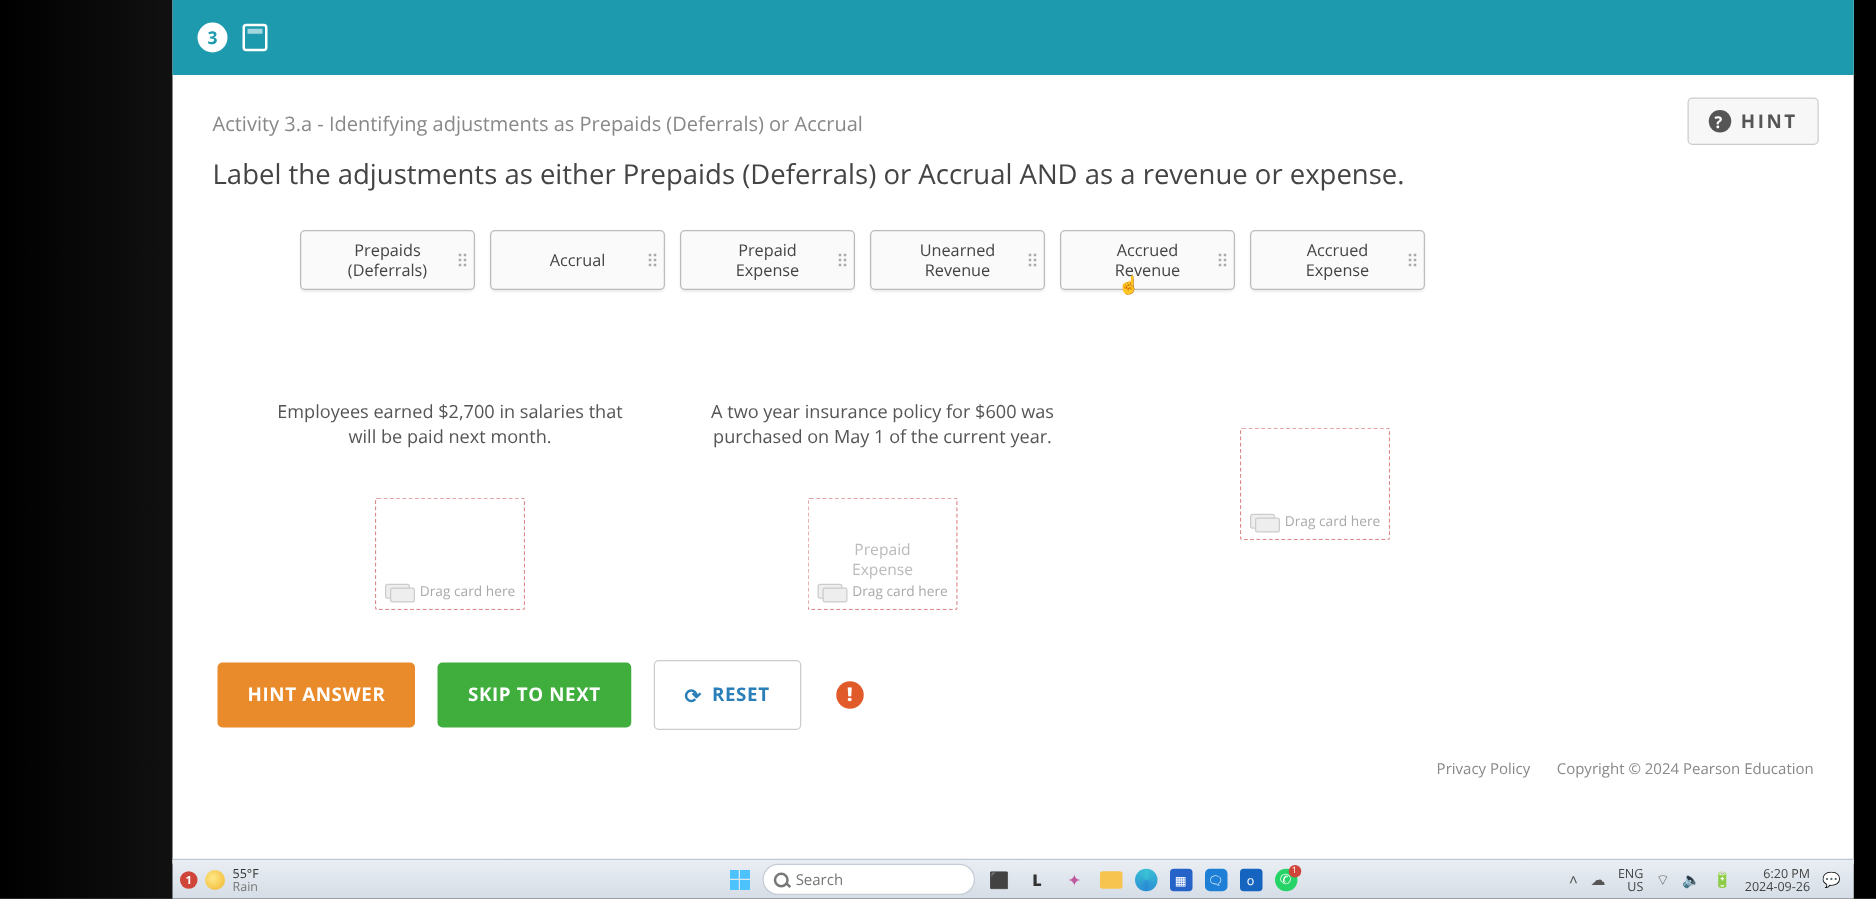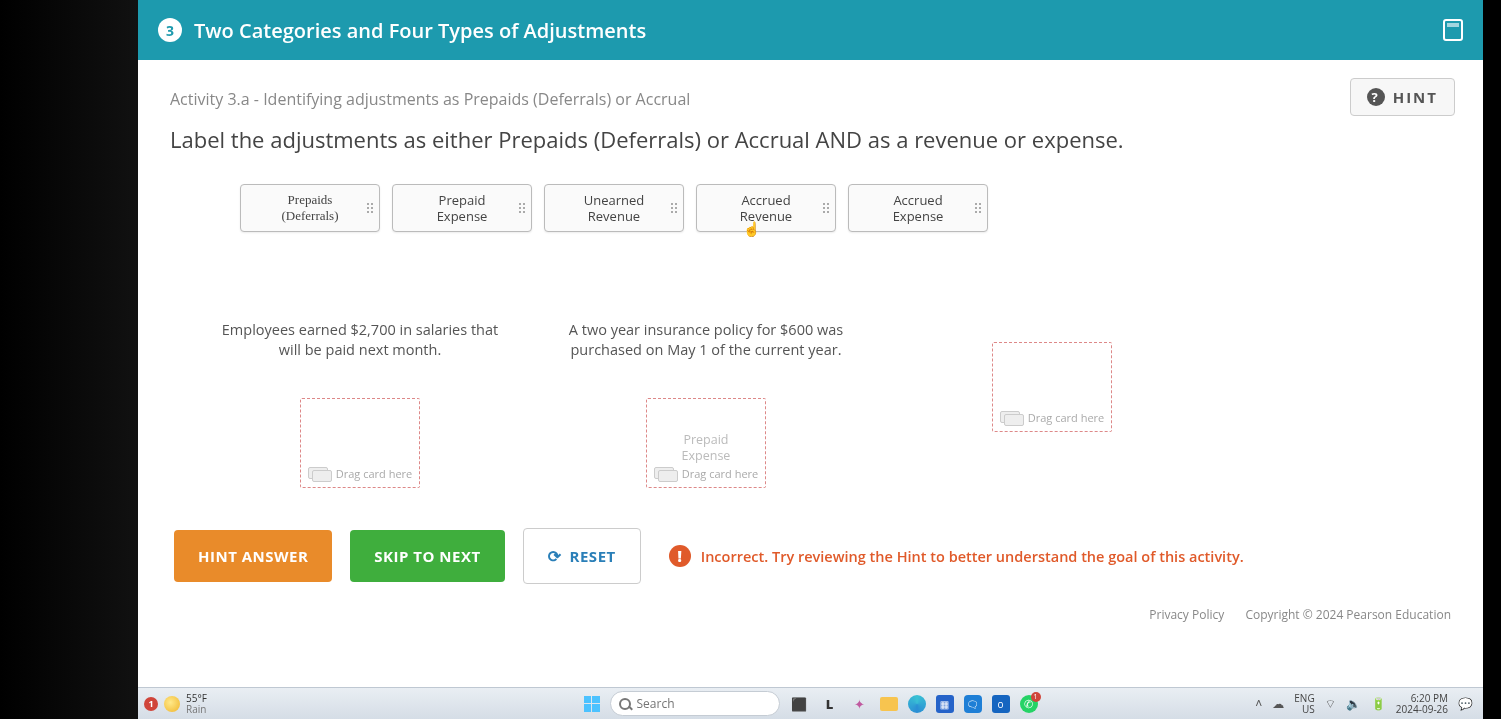--- a/index.html
+++ b/index.html
@@ -89,38 +89,48 @@
 </head>
 <body>
 
 <div class="bezel-left"></div>
 <div class="bezel-right"></div>
 
 <div class="monitor">
 
   <div class="titlebar">
     <div class="step-badge">3</div>
-    <div class="title">Two Categories and Four Types of Adjustments</div>
     <div class="calc-icon"></div>
   </div>
 
   <div class="content">
 
     <button class="hint-btn">
       <span class="q">?</span>
       <span>HINT</span>
     </button>
 
     <div class="activity-sub">Activity 3.a - Identifying adjustments as Prepaids (Deferrals) or Accrual</div>
     <div class="instruction">Label the adjustments as either Prepaids (Deferrals) or Accrual AND as a revenue or expense.</div>
 
     <div class="chips-row">
       <div class="chip">
-        <span class="chip-label" style="white-space:pre-line;font-family:Liberation Serif, serif;">Prepaids
+        <span class="chip-label" style="white-space:pre-line;">Prepaids
 (Deferrals)</span>
+        <span class="grip">
+            <i></i>
+            <i></i>
+            <i></i>
+            <i></i>
+            <i></i>
+            <i></i>
+          </span>
+      </div>
+      <div class="chip">
+        <span class="chip-label">Accrual</span>
         <span class="grip">
             <i></i>
             <i></i>
             <i></i>
             <i></i>
             <i></i>
             <i></i>
           </span>
       </div>
       <div class="chip">
@@ -211,21 +221,20 @@
 
     <div class="actionbar">
       <button class="btn btn-orange">HINT ANSWER</button>
       <button class="btn btn-green">SKIP TO NEXT</button>
       <button class="btn btn-outline">
         <span class="reset-icon">⟳</span>
         <span>RESET</span>
       </button>
       <div class="feedback">
         <span class="bang">!</span>
-        <span class="msg">Incorrect. Try reviewing the Hint to better understand the goal of this activity.</span>
       </div>
     </div>
 
     <div class="legal">
       <a>Privacy Policy</a>
       <span>Copyright © 2024 Pearson Education</span>
     </div>
 
   </div>
 </div>

